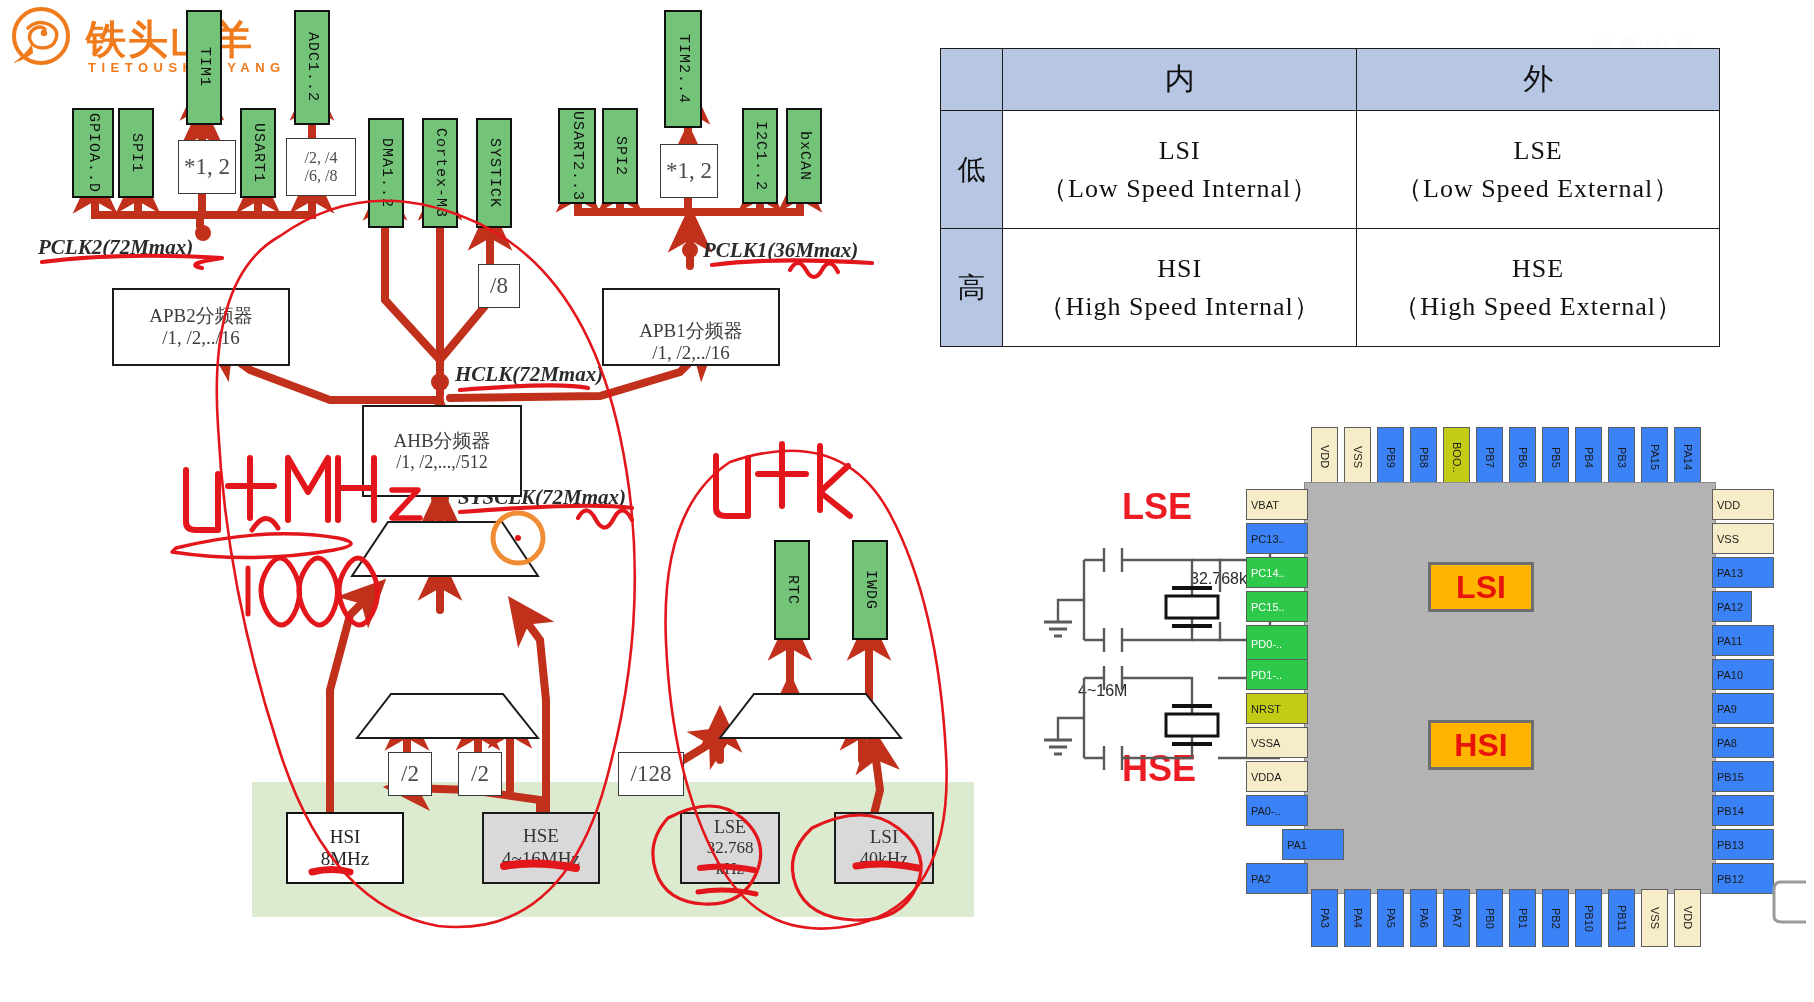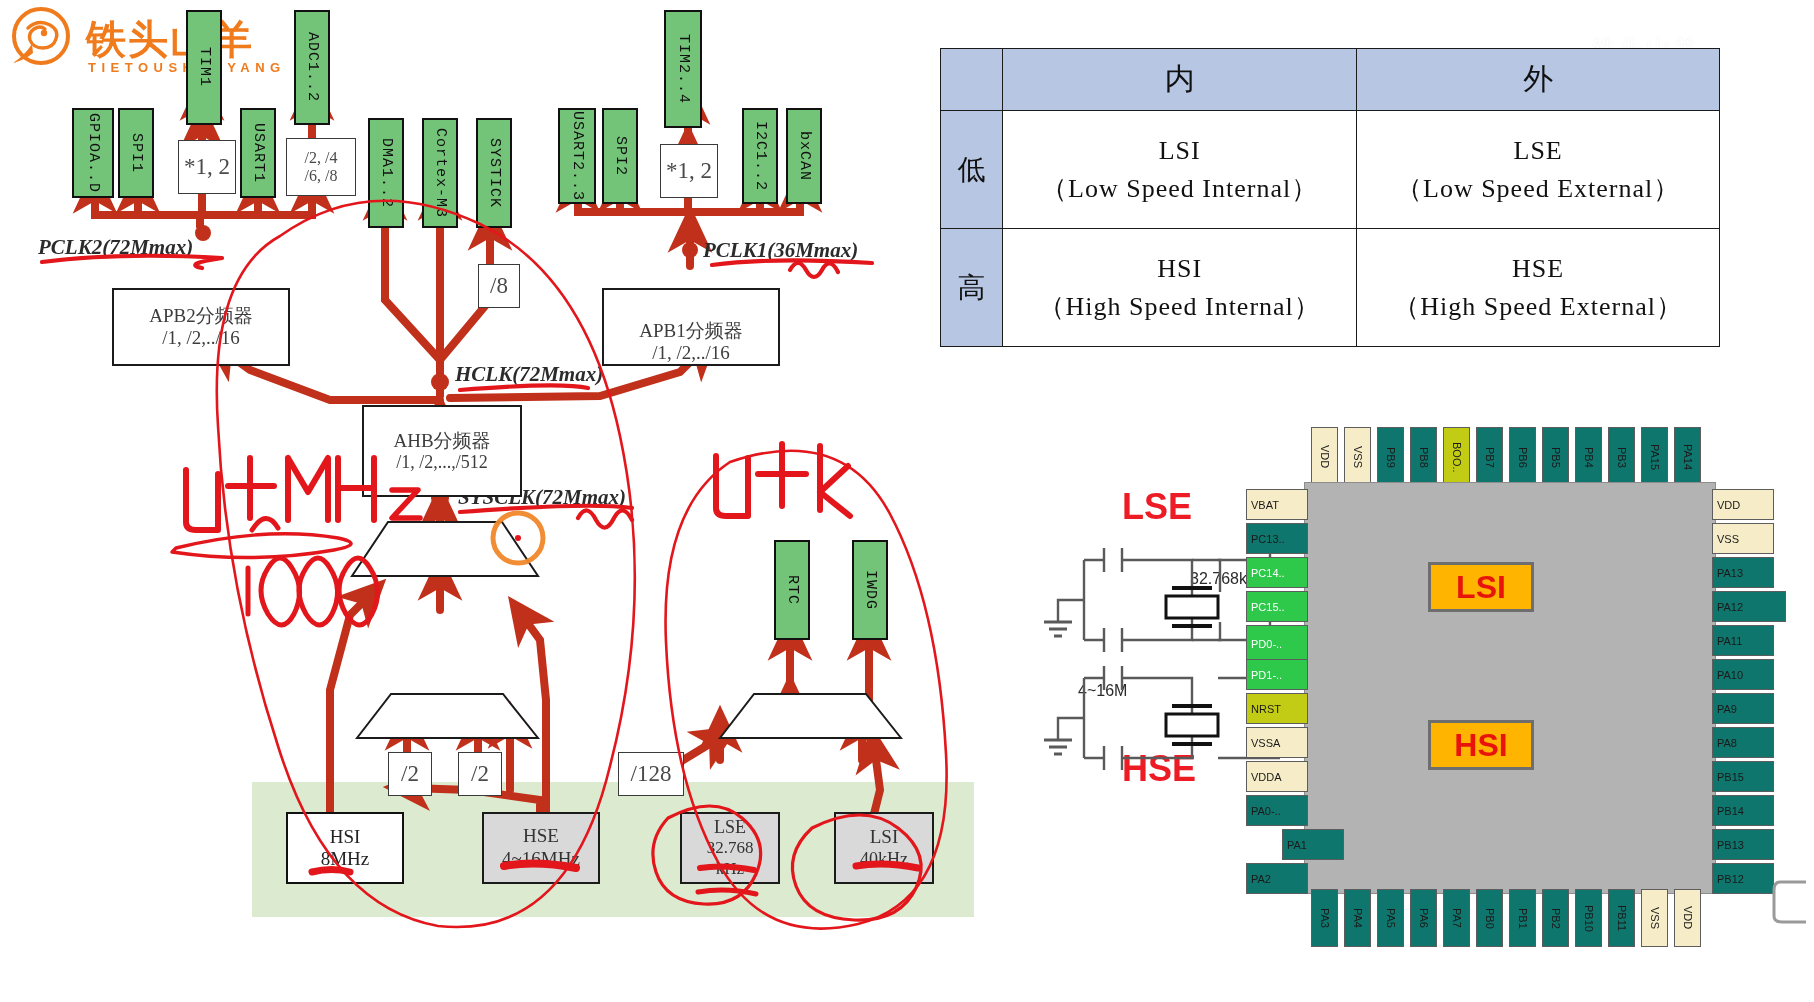--- a/index.html
+++ b/index.html
@@ -113,21 +113,21 @@
                font-family:"Liberation Serif", serif; letter-spacing:1px; }
 
   
   .chip-body {
     position:absolute;
     background:#b3b3b3;
     border:1px solid #8d8d8d;
   }
   .pin {
     position:absolute;
-    background:#0f766e;
+    background:#3b82f6;
     border:1.4px solid #5d5d5d;
     font-family:"Liberation Sans", sans-serif;
     font-size:11px;
     color:#1a1a1a;
     display:flex; align-items:center; justify-content:center;
     overflow:hidden;
     white-space:nowrap;
   }
   .pin.vert { writing-mode:vertical-rl; text-orientation:mixed; }
   .pin.pwr  { background:#f6edc8; }
@@ -499,21 +499,21 @@
       <div class="pin pwr" style="left: 1246px; top: 761px; width: 62px; height: 31px; justify-content: flex-start; padding-left: 4px;">VDDA</div>
       <div class="pin" style="left: 1246px; top: 795px; width: 62px; height: 31px; justify-content: flex-start; padding-left: 4px;">PA0-..</div>
       <div class="pin" style="left: 1246px; top: 829px; width: 62px; height: 31px; justify-content: flex-start; padding-left: 4px; margin-left: 36px;">PA1</div>
       <div class="pin" style="left: 1246px; top: 863px; width: 62px; height: 31px; justify-content: flex-start; padding-left: 4px;">PA2</div>
     </div>
 
   <div id="chip-right-pins">
       <div class="pin pwr" style="left: 1712px; top: 489px; width: 62px; height: 31px; justify-content: flex-start; padding-left: 4px;">VDD</div>
       <div class="pin pwr" style="left: 1712px; top: 523px; width: 62px; height: 31px; justify-content: flex-start; padding-left: 4px;">VSS</div>
       <div class="pin" style="left: 1712px; top: 557px; width: 62px; height: 31px; justify-content: flex-start; padding-left: 4px;">PA13</div>
-      <div class="pin" style="left: 1712px; top: 591px; width: 74px; height: 31px; justify-content: flex-start; padding-left: 4px;">PA12</div>
+      <div class="pin" style="left: 1712px; top: 591px; width: 40px; height: 31px; justify-content: flex-start; padding-left: 4px;">PA12</div>
       <div class="pin" style="left: 1712px; top: 625px; width: 62px; height: 31px; justify-content: flex-start; padding-left: 4px;">PA11</div>
       <div class="pin" style="left: 1712px; top: 659px; width: 62px; height: 31px; justify-content: flex-start; padding-left: 4px;">PA10</div>
       <div class="pin" style="left: 1712px; top: 693px; width: 62px; height: 31px; justify-content: flex-start; padding-left: 4px;">PA9</div>
       <div class="pin" style="left: 1712px; top: 727px; width: 62px; height: 31px; justify-content: flex-start; padding-left: 4px;">PA8</div>
       <div class="pin" style="left: 1712px; top: 761px; width: 62px; height: 31px; justify-content: flex-start; padding-left: 4px;">PB15</div>
       <div class="pin" style="left: 1712px; top: 795px; width: 62px; height: 31px; justify-content: flex-start; padding-left: 4px;">PB14</div>
       <div class="pin" style="left: 1712px; top: 829px; width: 62px; height: 31px; justify-content: flex-start; padding-left: 4px;">PB13</div>
       <div class="pin" style="left: 1712px; top: 863px; width: 62px; height: 31px; justify-content: flex-start; padding-left: 4px;">PB12</div>
     </div>
 

